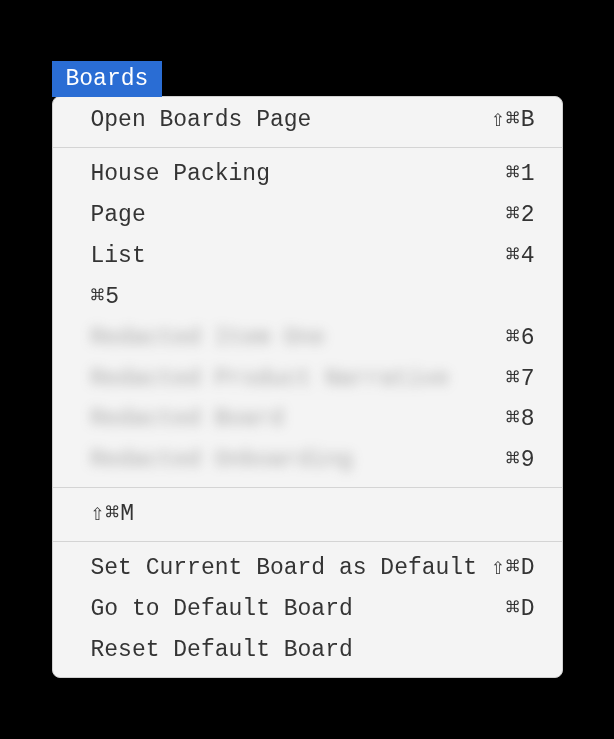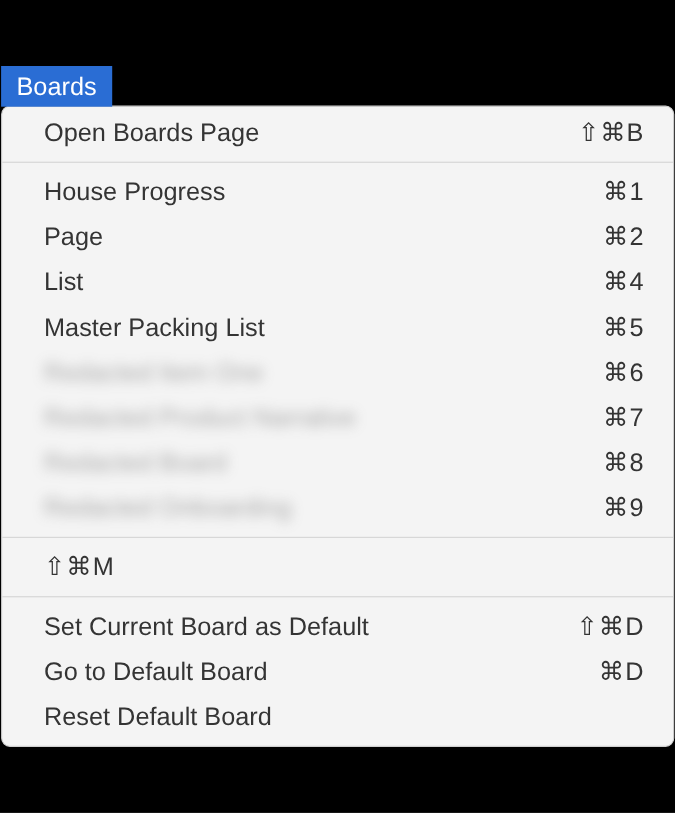--- a/index.html
+++ b/index.html
@@ -13,21 +13,22 @@
       width: 614px;
       height: 739px;
       font-family: -apple-system, BlinkMacSystemFont, "Helvetica Neue", Helvetica, Arial, sans-serif;
       display: flex;
       align-items: center;
       justify-content: center;
     }
     
     .menu-container {
       position: relative;
-      width: 612px;
+      width: 511px;
+      font-family: Liberation Mono, monospace;
     }
     
     .menu-title {
       background: #2a6dd4;
       color: #fff;
       font-size: 23px;
       padding: 5px 14px 5px 14px;
       display: inline-block;
       border-radius: 0;
       position: relative;
@@ -88,33 +89,32 @@
   <div class="menu-title">
     <span>Boards</span>
   </div>
   <div class="menu-dropdown" id="dropdown">
   <div class="menu-item">
         <span class="label">Open Boards Page</span>
         <span class="shortcut">⇧⌘B</span>
       </div>
       <div class="separator"></div>
       <div class="menu-item">
-        <span class="label">House Progress</span>
+        <span class="label">House Packing</span>
         <span class="shortcut">⌘1</span>
       </div>
       <div class="menu-item">
         <span class="label">Page</span>
         <span class="shortcut">⌘2</span>
       </div>
       <div class="menu-item">
         <span class="label">List</span>
         <span class="shortcut">⌘4</span>
       </div>
       <div class="menu-item">
-        <span class="label">Master Packing List</span>
         <span class="shortcut">⌘5</span>
       </div>
       <div class="menu-item">
         <span class="label blurred">Redacted Item One</span>
         <span class="shortcut">⌘6</span>
       </div>
       <div class="menu-item">
         <span class="label blurred">Redacted Product Narrative</span>
         <span class="shortcut">⌘7</span>
       </div>

